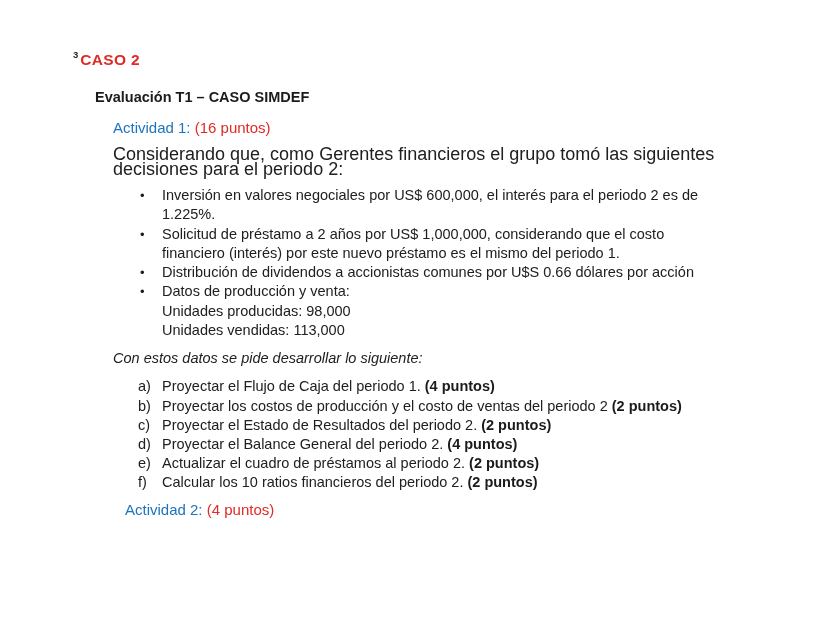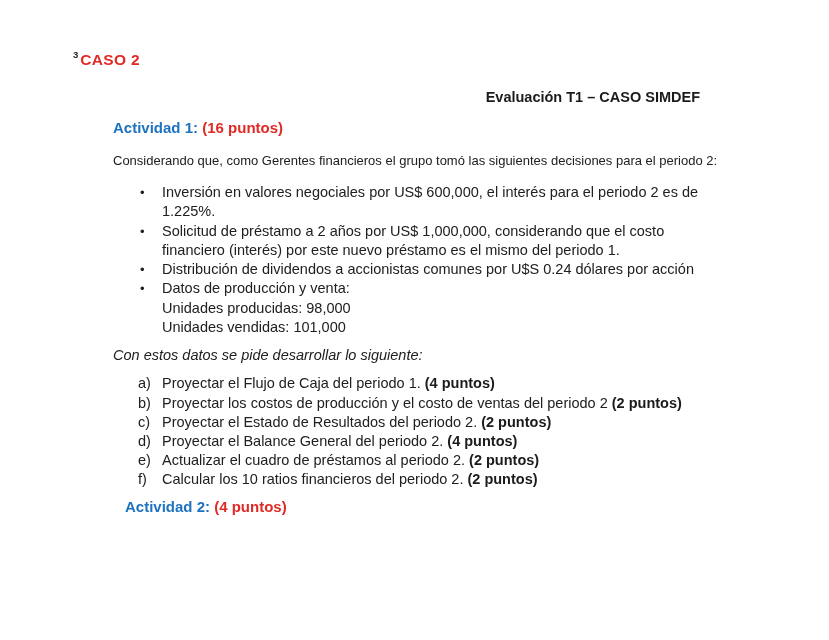--- a/index.html
+++ b/index.html
@@ -17,30 +17,30 @@
   .footnote-ref{
     font-size:9.5px;font-weight:700;color:#1f1f1f;
     position:relative;top:-7px;margin-right:2px;
   }
   .case-title{
     display:inline;font-size:15.5px;font-weight:700;color:#e02a25;
     letter-spacing:0.3px;
   }
 
   .doc-title{
-    margin-top:16px;text-align:right;transform:translateX(-18px);
+    margin-top:16px;text-align:left;transform:translateX(-18px);
     font-size:14.5px;font-weight:700;color:#1b1b1b;line-height:18px;
   }
 
-  .activity-heading{margin-top:13px;font-size:15px;font-weight:700;line-height:18px;}
+  .activity-heading{margin-top:13px;font-size:15px;font-weight:400;line-height:18px;}
   .activity-heading .lbl{color:#1e73be;}
   .activity-heading .pts{color:#e02a25;}
   .activity2{margin-top:8px;margin-left:12px;}
 
-  .intro{margin:10px 0 0 0;font-size:13px;line-height:27px;max-width:605px;}
+  .intro{margin:10px 0 0 0;font-size:18px;line-height:15px;max-width:605px;}
 
   ul.bullets{list-style:none;margin:9px 0 0 0;padding:0;font-size:14.5px;line-height:19.3px;}
   ul.bullets>li{position:relative;padding-left:49px;max-width:605px;box-sizing:border-box;}
   ul.bullets .marker{position:absolute;left:27px;top:0;font-size:13px;}
 
   .request{margin:9px 0 0 0;font-size:14.5px;line-height:18px;font-style:italic;}
 
   ol.tasks{list-style:none;margin:10px 0 0 0;padding:0;font-size:14.5px;line-height:19.2px;}
   ol.tasks>li{position:relative;padding-left:49px;max-width:620px;box-sizing:border-box;}
   ol.tasks .letter{position:absolute;left:25px;top:0;}
@@ -69,27 +69,27 @@
       <li>
         <span class="marker">•</span>
         <span>Inversión en valores negociales por US$ 600,000, el interés para el periodo 2 es de 1.225%.</span>
       </li>
       <li>
         <span class="marker">•</span>
         <span>Solicitud de préstamo a 2 años por US$ 1,000,000, considerando que el costo financiero (interés) por este nuevo préstamo es el mismo del periodo 1.</span>
       </li>
       <li>
         <span class="marker">•</span>
-        <span>Distribución de dividendos a accionistas comunes por U$S 0.24 dólares por acción</span>
+        <span>Distribución de dividendos a accionistas comunes por U$S 0.66 dólares por acción</span>
       </li>
       <li>
         <span class="marker">•</span>
         <div>Datos de producción y venta:</div>
         <div>Unidades producidas: 98,000</div>
-        <div>Unidades vendidas: 101,000</div>
+        <div>Unidades vendidas: 113,000</div>
       </li>
     </ul>
 
     <p class="request">Con estos datos se pide desarrollar lo siguiente:</p>
 
     <ol class="tasks">
       <li>
         <span class="letter">a)</span>
         <span>Proyectar el Flujo de Caja del periodo 1.</span>
         <span class="bold-pts">(4 puntos)</span>

